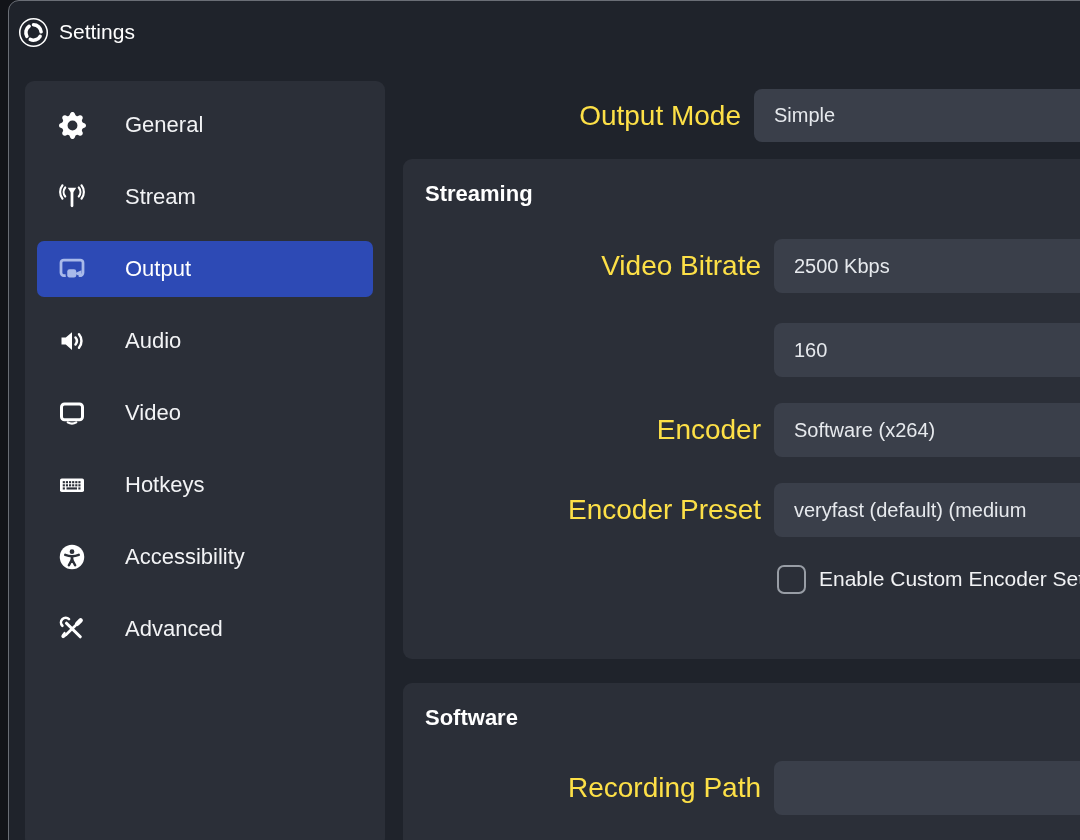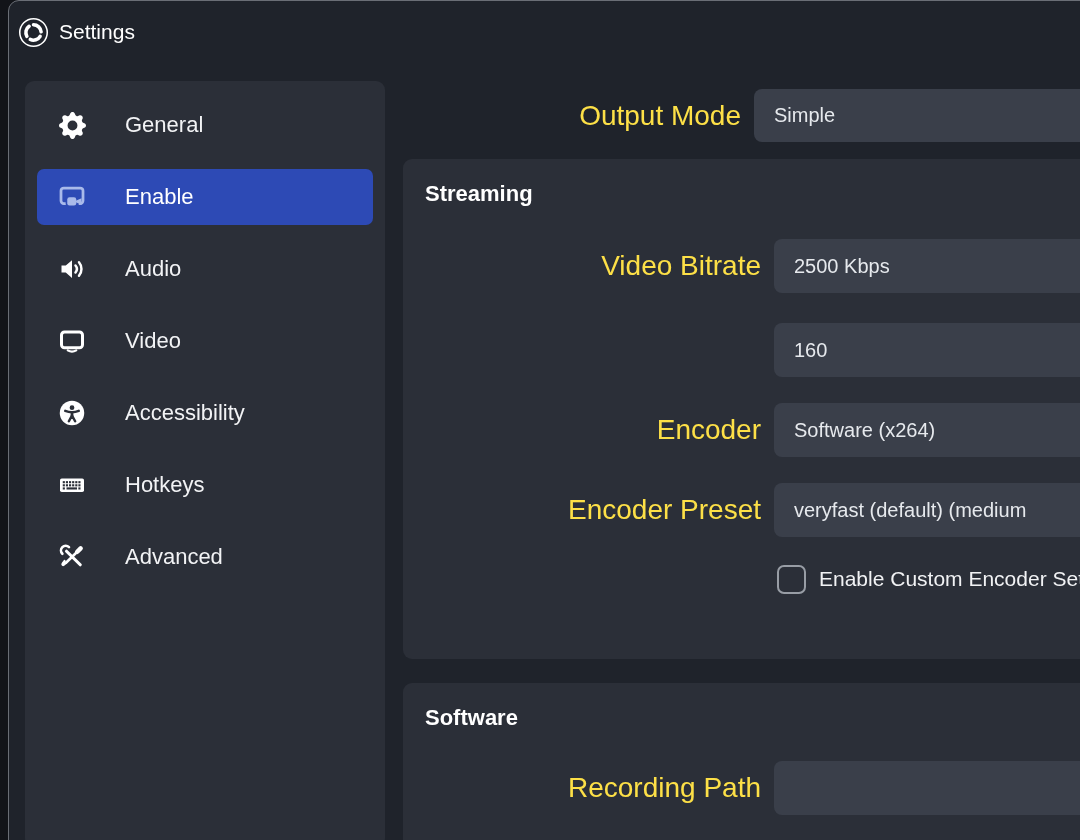--- a/index.html
+++ b/index.html
@@ -92,33 +92,46 @@
 
     <div class="nav-item">
       <span class="nicon">
         <svg width="27" height="27" viewBox="0 0 16 16">
             <path fill="#ffffff" fill-rule="evenodd" d="M9.405 1.05c-.413-1.4-2.397-1.4-2.81 0l-.1.34a1.464 1.464 0 0 1-2.105.872l-.31-.17c-1.283-.698-2.686.705-1.987 1.987l.169.311c.446.82.023 1.841-.872 2.105l-.34.1c-1.4.413-1.4 2.397 0 2.81l.34.1a1.464 1.464 0 0 1 .872 2.105l-.17.31c-.698 1.283.705 2.686 1.987 1.987l.311-.169a1.464 1.464 0 0 1 2.105.872l.1.34c.413 1.4 2.397 1.4 2.81 0l.1-.34a1.464 1.464 0 0 1 2.105-.872l.31.17c1.283.698 2.686-.705 1.987-1.987l-.169-.311a1.464 1.464 0 0 1 .872-2.105l.34-.1c1.4-.413 1.4-2.397 0-2.81l-.34-.1a1.464 1.464 0 0 1-.872-2.105l.17-.31c.698-1.283-.705-2.686-1.987-1.987l-.311.169a1.464 1.464 0 0 1-2.105-.872l-.1-.34zM8 10.93a2.929 2.929 0 1 1 0-5.86 2.929 2.929 0 0 1 0 5.86z"></path>
           </svg>
       </span>
       <span class="nlabel">General</span>
     </div>
 
+    <div class="nav-item">
+      <span class="nicon">
+        <svg width="30" height="30" viewBox="0 0 24 24" fill="none">
+          <path d="M8.6 4.6 h6.8 L12 9.8 z" fill="#ffffff"></path>
+          <path d="M12 8.5 V19" stroke="#ffffff" stroke-width="2.2" stroke-linecap="round"></path>
+          <path d="M6.6 4.4 A5.6 5.6 0 0 0 6.6 11.6" stroke="#ffffff" stroke-width="1.7" stroke-linecap="round"></path>
+          <path d="M4.4 2.6 A8.6 8.6 0 0 0 4.4 13.4" stroke="#ffffff" stroke-width="1.7" stroke-linecap="round"></path>
+          <path d="M17.4 4.4 A5.6 5.6 0 0 1 17.4 11.6" stroke="#ffffff" stroke-width="1.7" stroke-linecap="round"></path>
+          <path d="M19.6 2.6 A8.6 8.6 0 0 1 19.6 13.4" stroke="#ffffff" stroke-width="1.7" stroke-linecap="round"></path>
+        </svg>
+      </span>
+      <span class="nlabel">Stream</span>
+    </div>
 
     <div class="nav-item selected">
       <span class="nicon">
         <svg width="30" height="30" viewBox="0 0 24 24" fill="none">
           <rect x="3.2" y="4.8" width="17.6" height="12.4" rx="2.2" stroke="#a9baea" stroke-width="2.2"></rect>
           <g>
             <rect x="8.2" y="12.2" width="8" height="6.6" rx="1.8" fill="#2d4ab5" stroke="#2d4ab5" stroke-width="2.6"></rect>
             <rect x="8.2" y="12.2" width="7.2" height="6.6" rx="1.8" fill="#a9baea"></rect>
             <path d="M15 14.9 19.6 12.9 V18.1 L15 16.1 z" fill="#a9baea"></path>
           </g>
         </svg>
       </span>
-      <span class="nlabel">Enable</span>
+      <span class="nlabel">Output</span>
     </div>
 
     <div class="nav-item">
       <span class="nicon">
         <svg width="30" height="30" viewBox="0 0 24 24" fill="none">
           <path d="M3.6 9.2 H7 L12 4.9 V19.1 L7 14.8 H3.6 z" fill="#ffffff"></path>
           <path d="M14.8 9.2 A4.4 4.4 0 0 1 14.8 14.8" stroke="#ffffff" stroke-width="2" stroke-linecap="round"></path>
           <path d="M17.6 6.6 A8.4 8.4 0 0 1 17.6 17.4" stroke="#ffffff" stroke-width="2" stroke-linecap="round"></path>
         </svg>
       </span>
@@ -126,33 +139,20 @@
     </div>
 
     <div class="nav-item">
       <span class="nicon">
         <svg width="30" height="30" viewBox="0 0 24 24" fill="none">
           <rect x="3.6" y="4.8" width="16.8" height="12.6" rx="2.4" stroke="#ffffff" stroke-width="2.4"></rect>
           <path d="M8.6 19.5 a4.8 2.8 0 0 0 6.8 0" stroke="#ffffff" stroke-width="1.8" stroke-linecap="round"></path>
         </svg>
       </span>
       <span class="nlabel">Video</span>
-    </div>
-
-    <div class="nav-item">
-      <span class="nicon">
-        <svg width="30" height="30" viewBox="0 0 24 24" fill="none">
-          <circle cx="12" cy="12" r="9.8" fill="#ffffff"></circle>
-          <circle cx="12" cy="7.7" r="1.9" fill="#2b2f38"></circle>
-          <path d="M6.6 10.3 C9.6 11.5 14.4 11.5 17.4 10.3" stroke="#2b2f38" stroke-width="2" stroke-linecap="round"></path>
-          <path d="M12 11.4 V14.1" stroke="#2b2f38" stroke-width="2.2" stroke-linecap="round"></path>
-          <path d="M12 14 L9.5 18.6 M12 14 L14.5 18.6" stroke="#2b2f38" stroke-width="2" stroke-linecap="round"></path>
-        </svg>
-      </span>
-      <span class="nlabel">Accessibility</span>
     </div>
 
     <div class="nav-item">
       <span class="nicon">
         <svg width="30" height="30" viewBox="0 0 24 24" fill="none">
           <rect x="2.4" y="6.8" width="19.2" height="10.8" rx="1.4" fill="#ffffff"></rect>
           <g fill="#2b2f38">
             <rect x="4.6" y="8.9" width="1.7" height="1.7"></rect>
               <rect x="7.1" y="8.9" width="1.7" height="1.7"></rect>
               <rect x="9.6" y="8.9" width="1.7" height="1.7"></rect>
@@ -170,20 +170,33 @@
               <rect x="17.1" y="13.9" width="1.7" height="1.7"></rect>
           </g>
         </svg>
       </span>
       <span class="nlabel">Hotkeys</span>
     </div>
 
     <div class="nav-item">
       <span class="nicon">
         <svg width="30" height="30" viewBox="0 0 24 24" fill="none">
+          <circle cx="12" cy="12" r="9.8" fill="#ffffff"></circle>
+          <circle cx="12" cy="7.7" r="1.9" fill="#2b2f38"></circle>
+          <path d="M6.6 10.3 C9.6 11.5 14.4 11.5 17.4 10.3" stroke="#2b2f38" stroke-width="2" stroke-linecap="round"></path>
+          <path d="M12 11.4 V14.1" stroke="#2b2f38" stroke-width="2.2" stroke-linecap="round"></path>
+          <path d="M12 14 L9.5 18.6 M12 14 L14.5 18.6" stroke="#2b2f38" stroke-width="2" stroke-linecap="round"></path>
+        </svg>
+      </span>
+      <span class="nlabel">Accessibility</span>
+    </div>
+
+    <div class="nav-item">
+      <span class="nicon">
+        <svg width="30" height="30" viewBox="0 0 24 24" fill="none">
           <path d="M9.6 4.1 A3.7 3.7 0 1 0 4.3 9.4" stroke="#ffffff" stroke-width="2.1" stroke-linecap="round"></path>
           <path d="M7.6 7.4 L18.6 18.2" stroke="#ffffff" stroke-width="2.5" stroke-linecap="round"></path>
           <path d="M18.9 5.1 L16.2 7.8" stroke="#ffffff" stroke-width="3.6" stroke-linecap="round"></path>
           <path d="M15.6 8.4 L7.2 16.6" stroke="#ffffff" stroke-width="2.1" stroke-linecap="round"></path>
           <path d="M7.4 16.4 C6.4 17.4 5.4 18.9 4.6 18.3 C3.8 17.7 5.2 16.4 6 15.2" stroke="#ffffff" stroke-width="1.8" stroke-linecap="round"></path>
         </svg>
       </span>
       <span class="nlabel">Advanced</span>
     </div>
   </nav>

